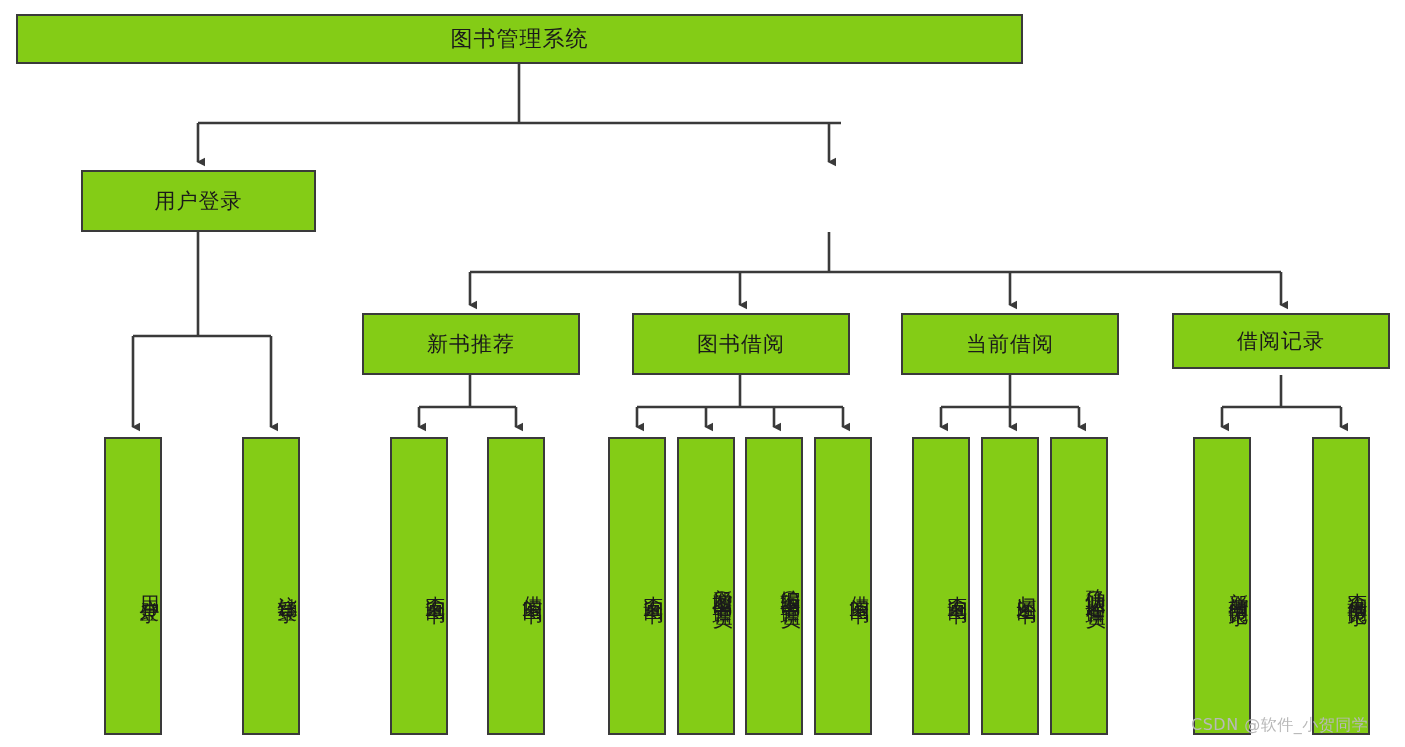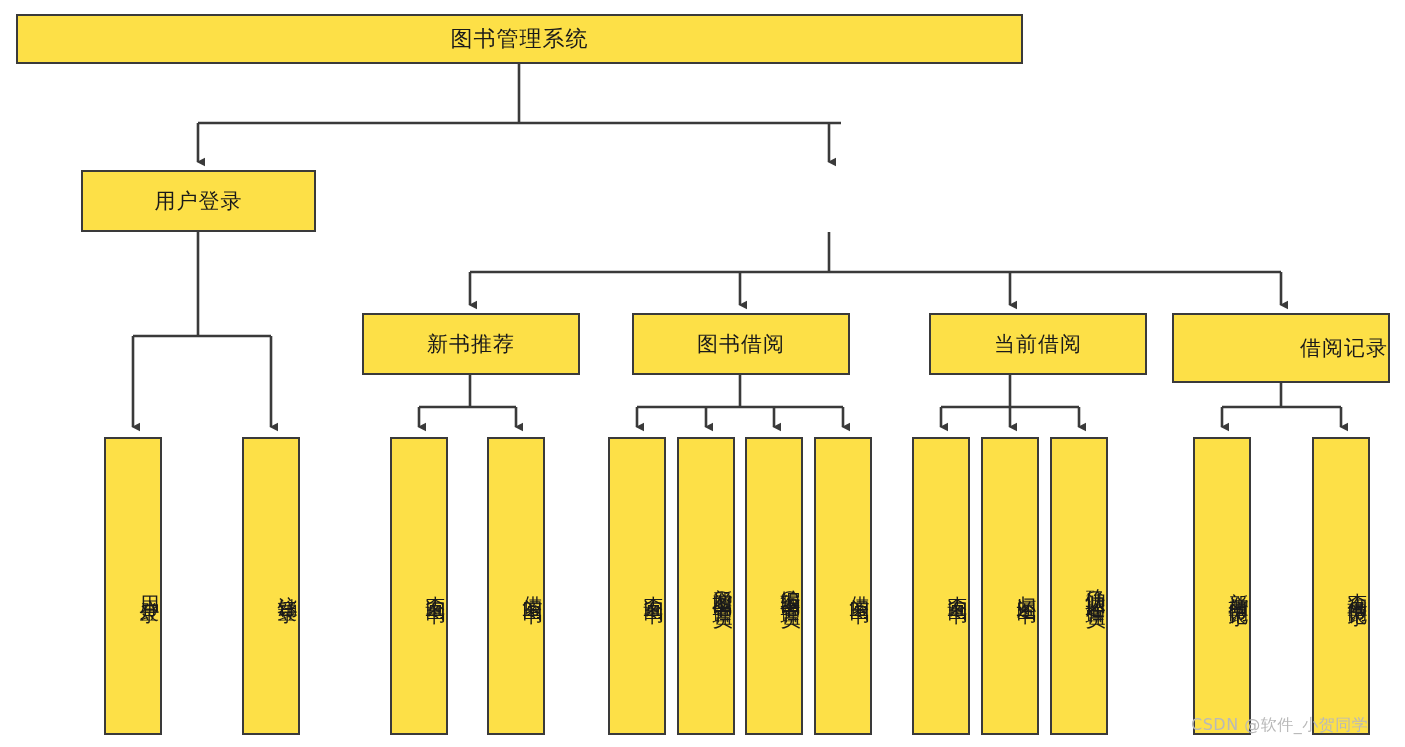--- a/index.html
+++ b/index.html
@@ -23,21 +23,21 @@
     left: 0;
     top: 0;
     width: 1405px;
     height: 747px;
     pointer-events: none;
   }
   .node {
     position: absolute;
     box-sizing: border-box;
     border: 2px solid #3a3a3a;
-    background: #fde047;
+    background: #84cc16;
     display: flex;
     align-items: center;
     justify-content: center;
     color: #1a1a1a;
   }
   .node.horiz {
     font-size: 21px;
     letter-spacing: 1px;
   }
   .node.vert {
@@ -133,25 +133,25 @@
 
 
   <div class="node horiz" style="left:632px; top:313px; width:218px; height:62px;">
     <span class="label">图书借阅</span>
   </div>
 
   <div class="node horiz" style="left:362px; top:313px; width:218px; height:62px;">
     <span class="label">新书推荐</span>
   </div>
 
-  <div class="node horiz" style="left:901px; top:313px; width:218px; height:62px;margin-left:28px;">
+  <div class="node horiz" style="left:901px; top:313px; width:218px; height:62px;">
     <span class="label">当前借阅</span>
   </div>
 
-  <div class="node horiz" style="left:1172px; top:313px; width:218px; height:70px;justify-content:flex-end;">
+  <div class="node horiz" style="left:1172px; top:313px; width:218px; height:56px;">
     <span class="label">借阅记录</span>
   </div>
 
   <div class="node vert" style="left:104px; top:437px; width:58px; height:298px;">
     <span class="label">用户登录</span>
   </div>
 
   <div class="node vert" style="left:242px; top:437px; width:58px; height:298px;">
     <span class="label">注销登录</span>
   </div>

